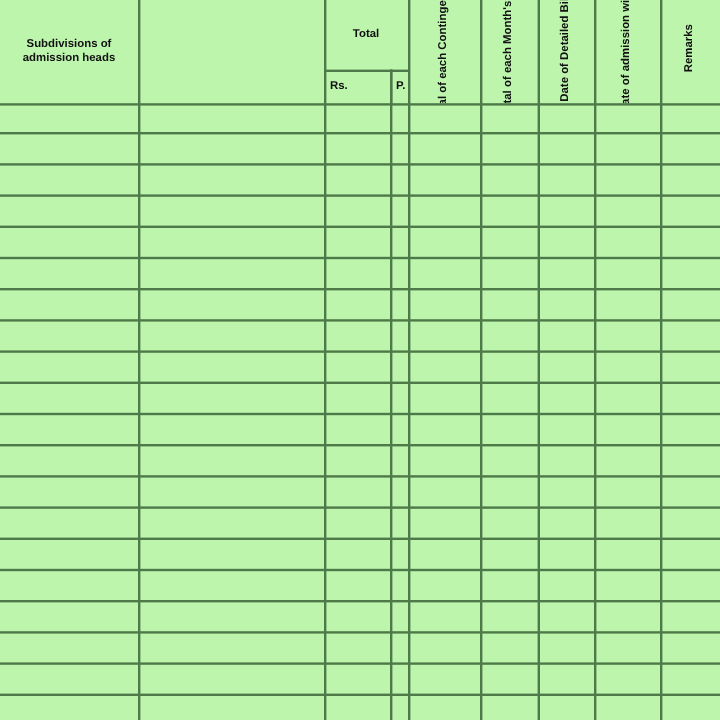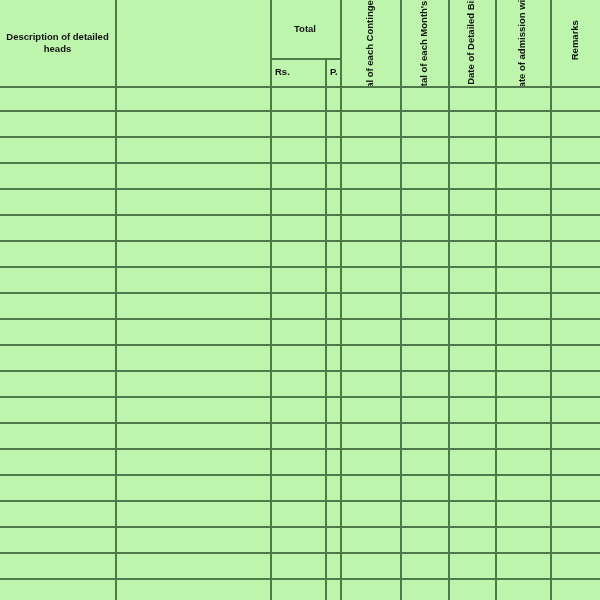--- a/index.html
+++ b/index.html
@@ -108,21 +108,21 @@
     padding: 0 3px;
   }
 </style>
 </head>
 <body>
 
 <div id="sheet">
 
   <div id="header">
       <div class="hcell flat" style="left: 0px; top: 0px; width: 115px; height: 86px;">
-        <span>Description of detailed heads</span>
+        <span>Subdivisions of admission heads</span>
       </div>
       <div class="hcell flat" style="left: 270px; top: 0px; width: 70px; height: 58px;">
         <span>Total</span>
       </div>
       <div class="hcell flat" style="left: 270px; top: 58px; width: 55px; height: 28px; justify-content: flex-start; padding-left: 5px;">
         <span>Rs.</span>
       </div>
       <div class="hcell flat" style="left: 325px; top: 58px; width: 15px; height: 28px; justify-content: flex-start; padding-left: 5px;">
         <span>P.</span>
       </div>

